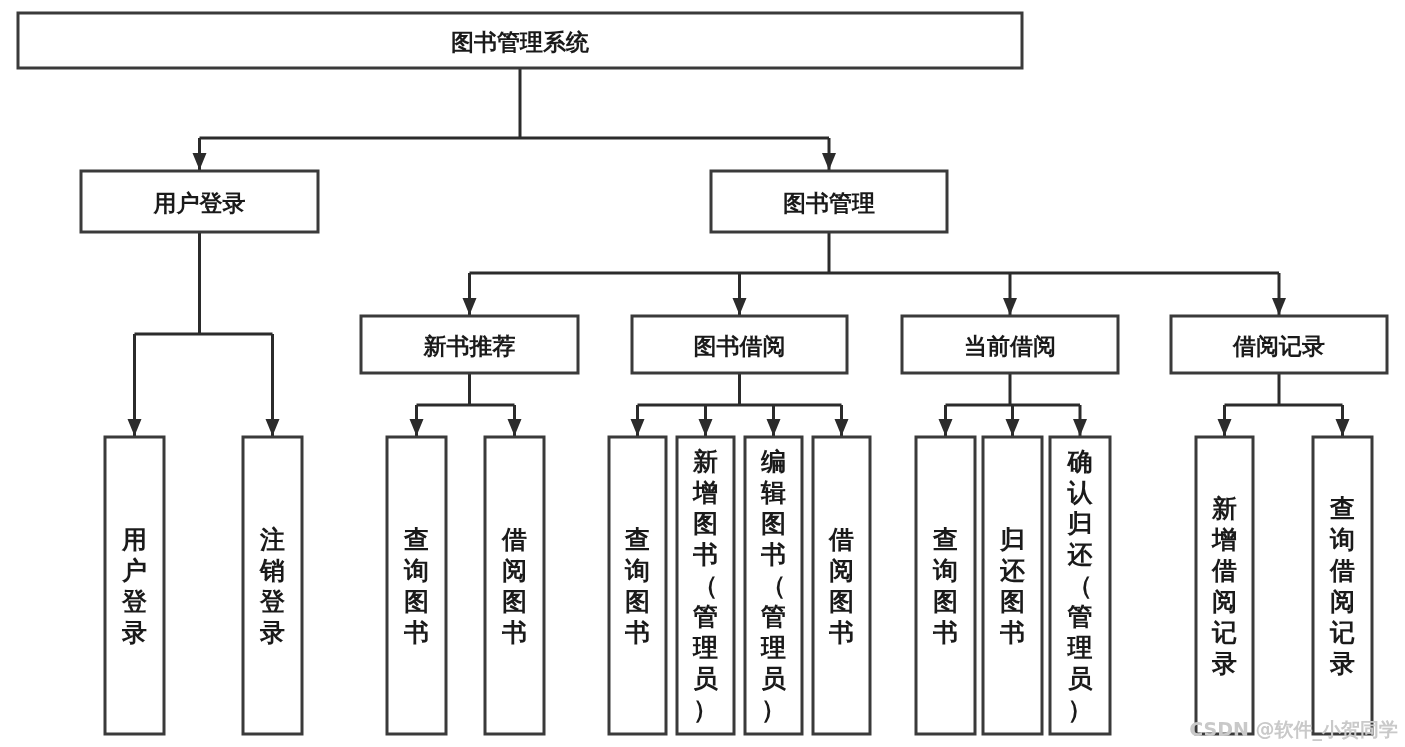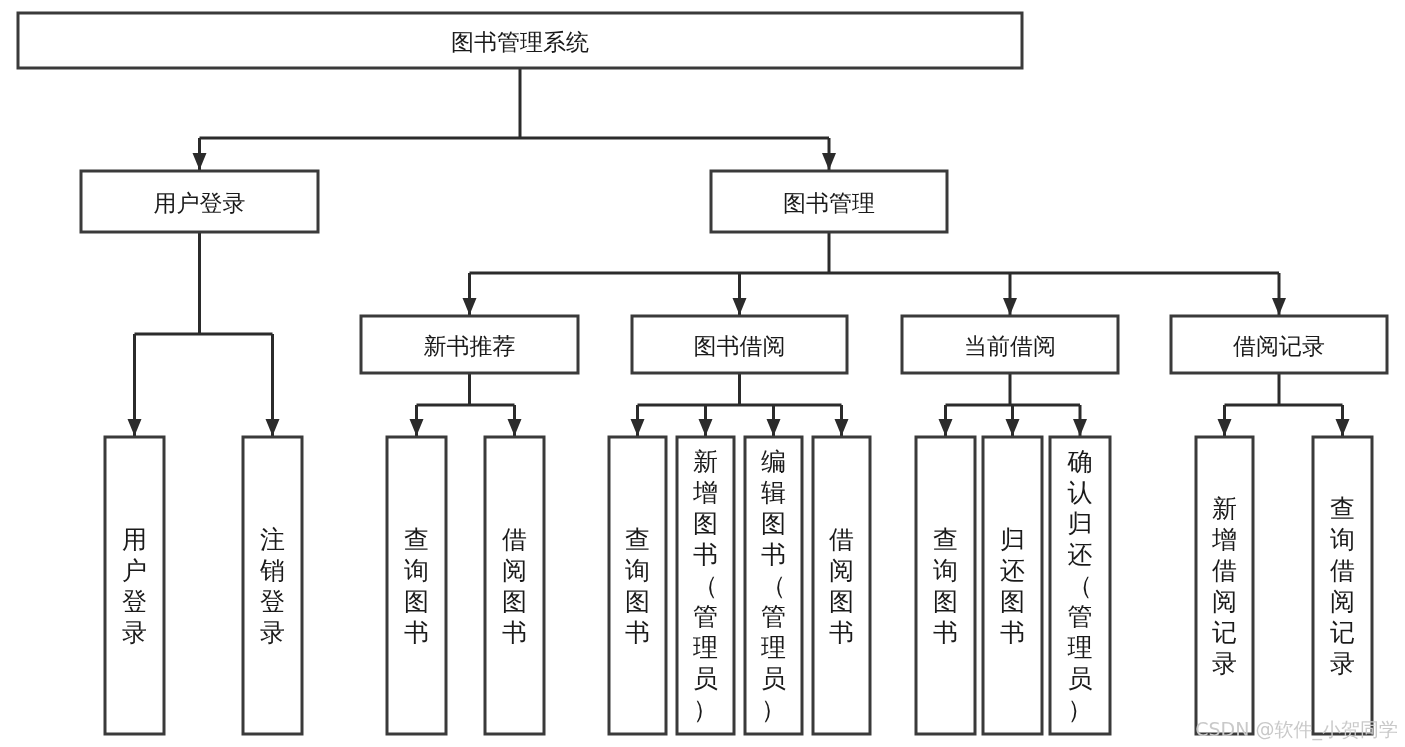--- a/index.html
+++ b/index.html
@@ -13,20 +13,21 @@
     position: relative;
     font-family: "DejaVu Sans", "Liberation Sans", sans-serif;
     overflow: hidden;
   }
   #chart-root {
     position: absolute;
     left: 0;
     top: 0;
     width: 1390px;
     height: 747px;
+    font-weight: bold;
   }
   .node-box {
     fill: #ffffff;
     stroke: #3a3a3a;
     stroke-width: 3;
   }
   .connector {
     stroke: #2b2b2b;
     stroke-width: 3;
     fill: none;

